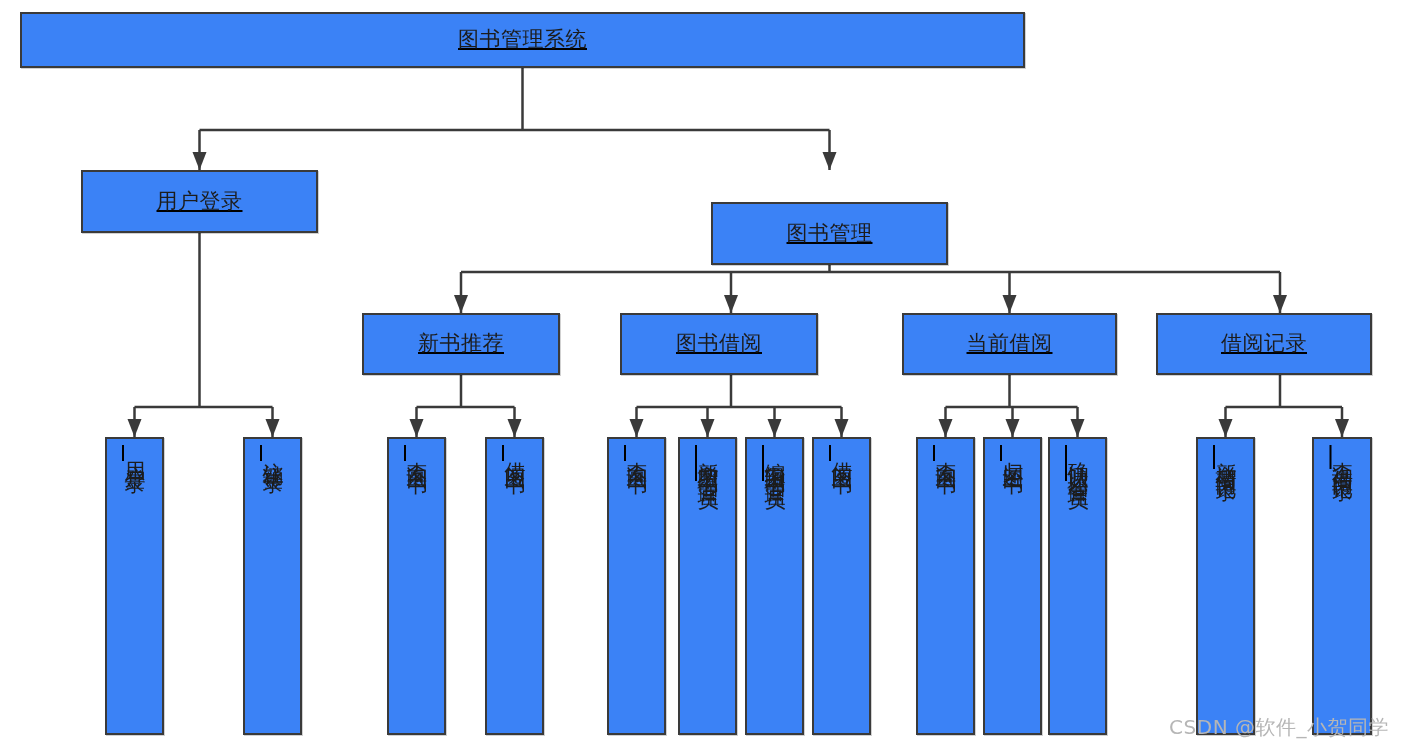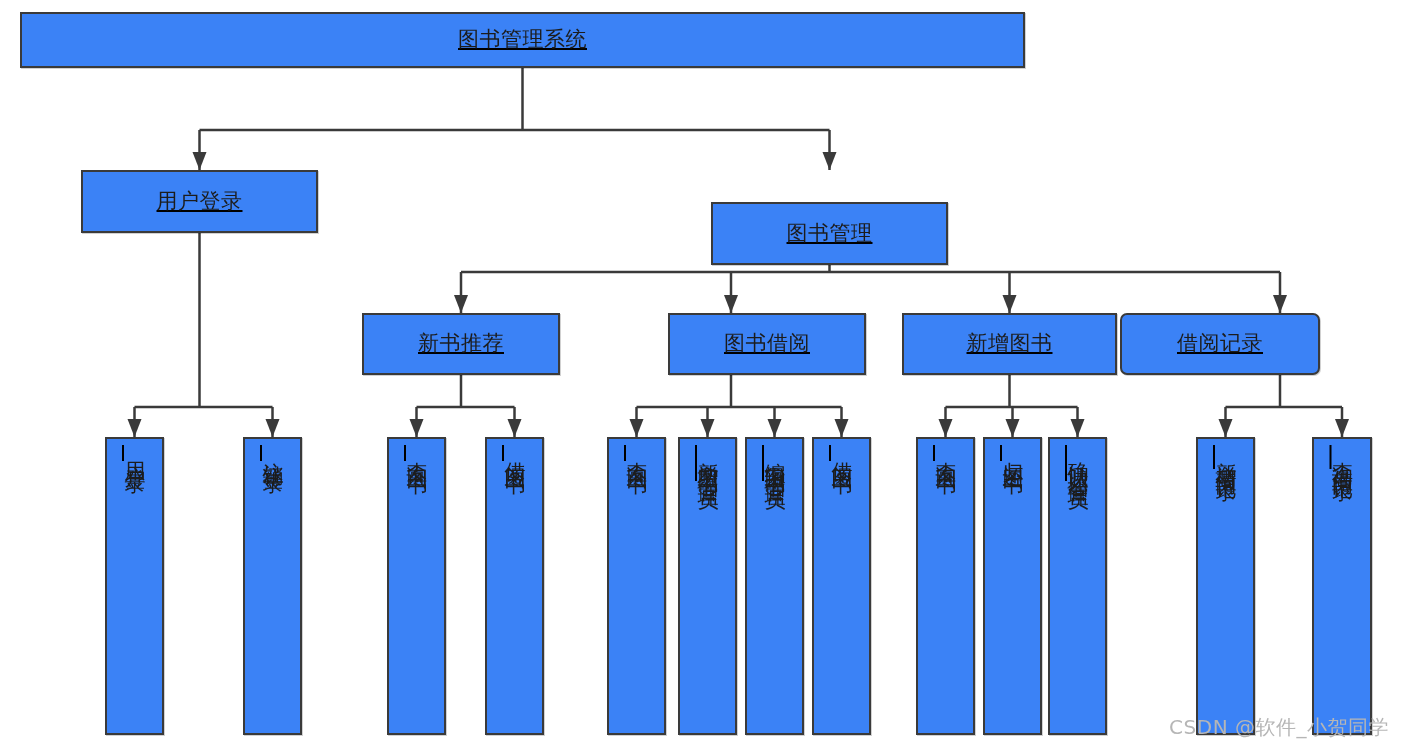--- a/index.html
+++ b/index.html
@@ -138,27 +138,27 @@
       </div>
       <div class="node-box" style="left: 81px; top: 170px; width: 237px; height: 63px; border-color: rgb(58, 58, 58);">
         <span class="node-label-h" style="color: rgb(28, 28, 28);">用户登录</span>
       </div>
       <div class="node-box" style="left: 711px; top: 170px; width: 237px; height: 63px; border-color: rgb(58, 58, 58); margin-top: 32px;">
         <span class="node-label-h" style="color: rgb(28, 28, 28);">图书管理</span>
       </div>
       <div class="node-box" style="left: 362px; top: 313px; width: 198px; height: 62px; border-color: rgb(58, 58, 58);">
         <span class="node-label-h" style="color: rgb(28, 28, 28);">新书推荐</span>
       </div>
-      <div class="node-box" style="left: 668px; top: 313px; width: 198px; height: 62px; border-color: rgb(58, 58, 58);">
+      <div class="node-box" style="left: 620px; top: 313px; width: 198px; height: 62px; border-color: rgb(58, 58, 58);">
         <span class="node-label-h" style="color: rgb(28, 28, 28);">图书借阅</span>
       </div>
       <div class="node-box" style="left: 902px; top: 313px; width: 215px; height: 62px; border-color: rgb(58, 58, 58);">
-        <span class="node-label-h" style="color: rgb(28, 28, 28);">新增图书</span>
-      </div>
-      <div class="node-box" style="left: 1120px; top: 313px; width: 200px; height: 62px; border-color: rgb(58, 58, 58); border-radius: 7px;">
+        <span class="node-label-h" style="color: rgb(28, 28, 28);">当前借阅</span>
+      </div>
+      <div class="node-box" style="left: 1156px; top: 313px; width: 216px; height: 62px; border-color: rgb(58, 58, 58);">
         <span class="node-label-h" style="color: rgb(28, 28, 28);">借阅记录</span>
       </div>
       <div class="node-box vertical" style="left: 105px; top: 437px; width: 59px; height: 298px; border-color: rgb(58, 58, 58);">
         <span class="node-label-v" style="color: rgb(28, 28, 28);">用户登录</span>
       </div>
       <div class="node-box vertical" style="left: 243px; top: 437px; width: 59px; height: 298px; border-color: rgb(58, 58, 58);">
         <span class="node-label-v" style="color: rgb(28, 28, 28);">注销登录</span>
       </div>
       <div class="node-box vertical" style="left: 387px; top: 437px; width: 59px; height: 298px; border-color: rgb(58, 58, 58);">
         <span class="node-label-v" style="color: rgb(28, 28, 28);">查询图书</span>

